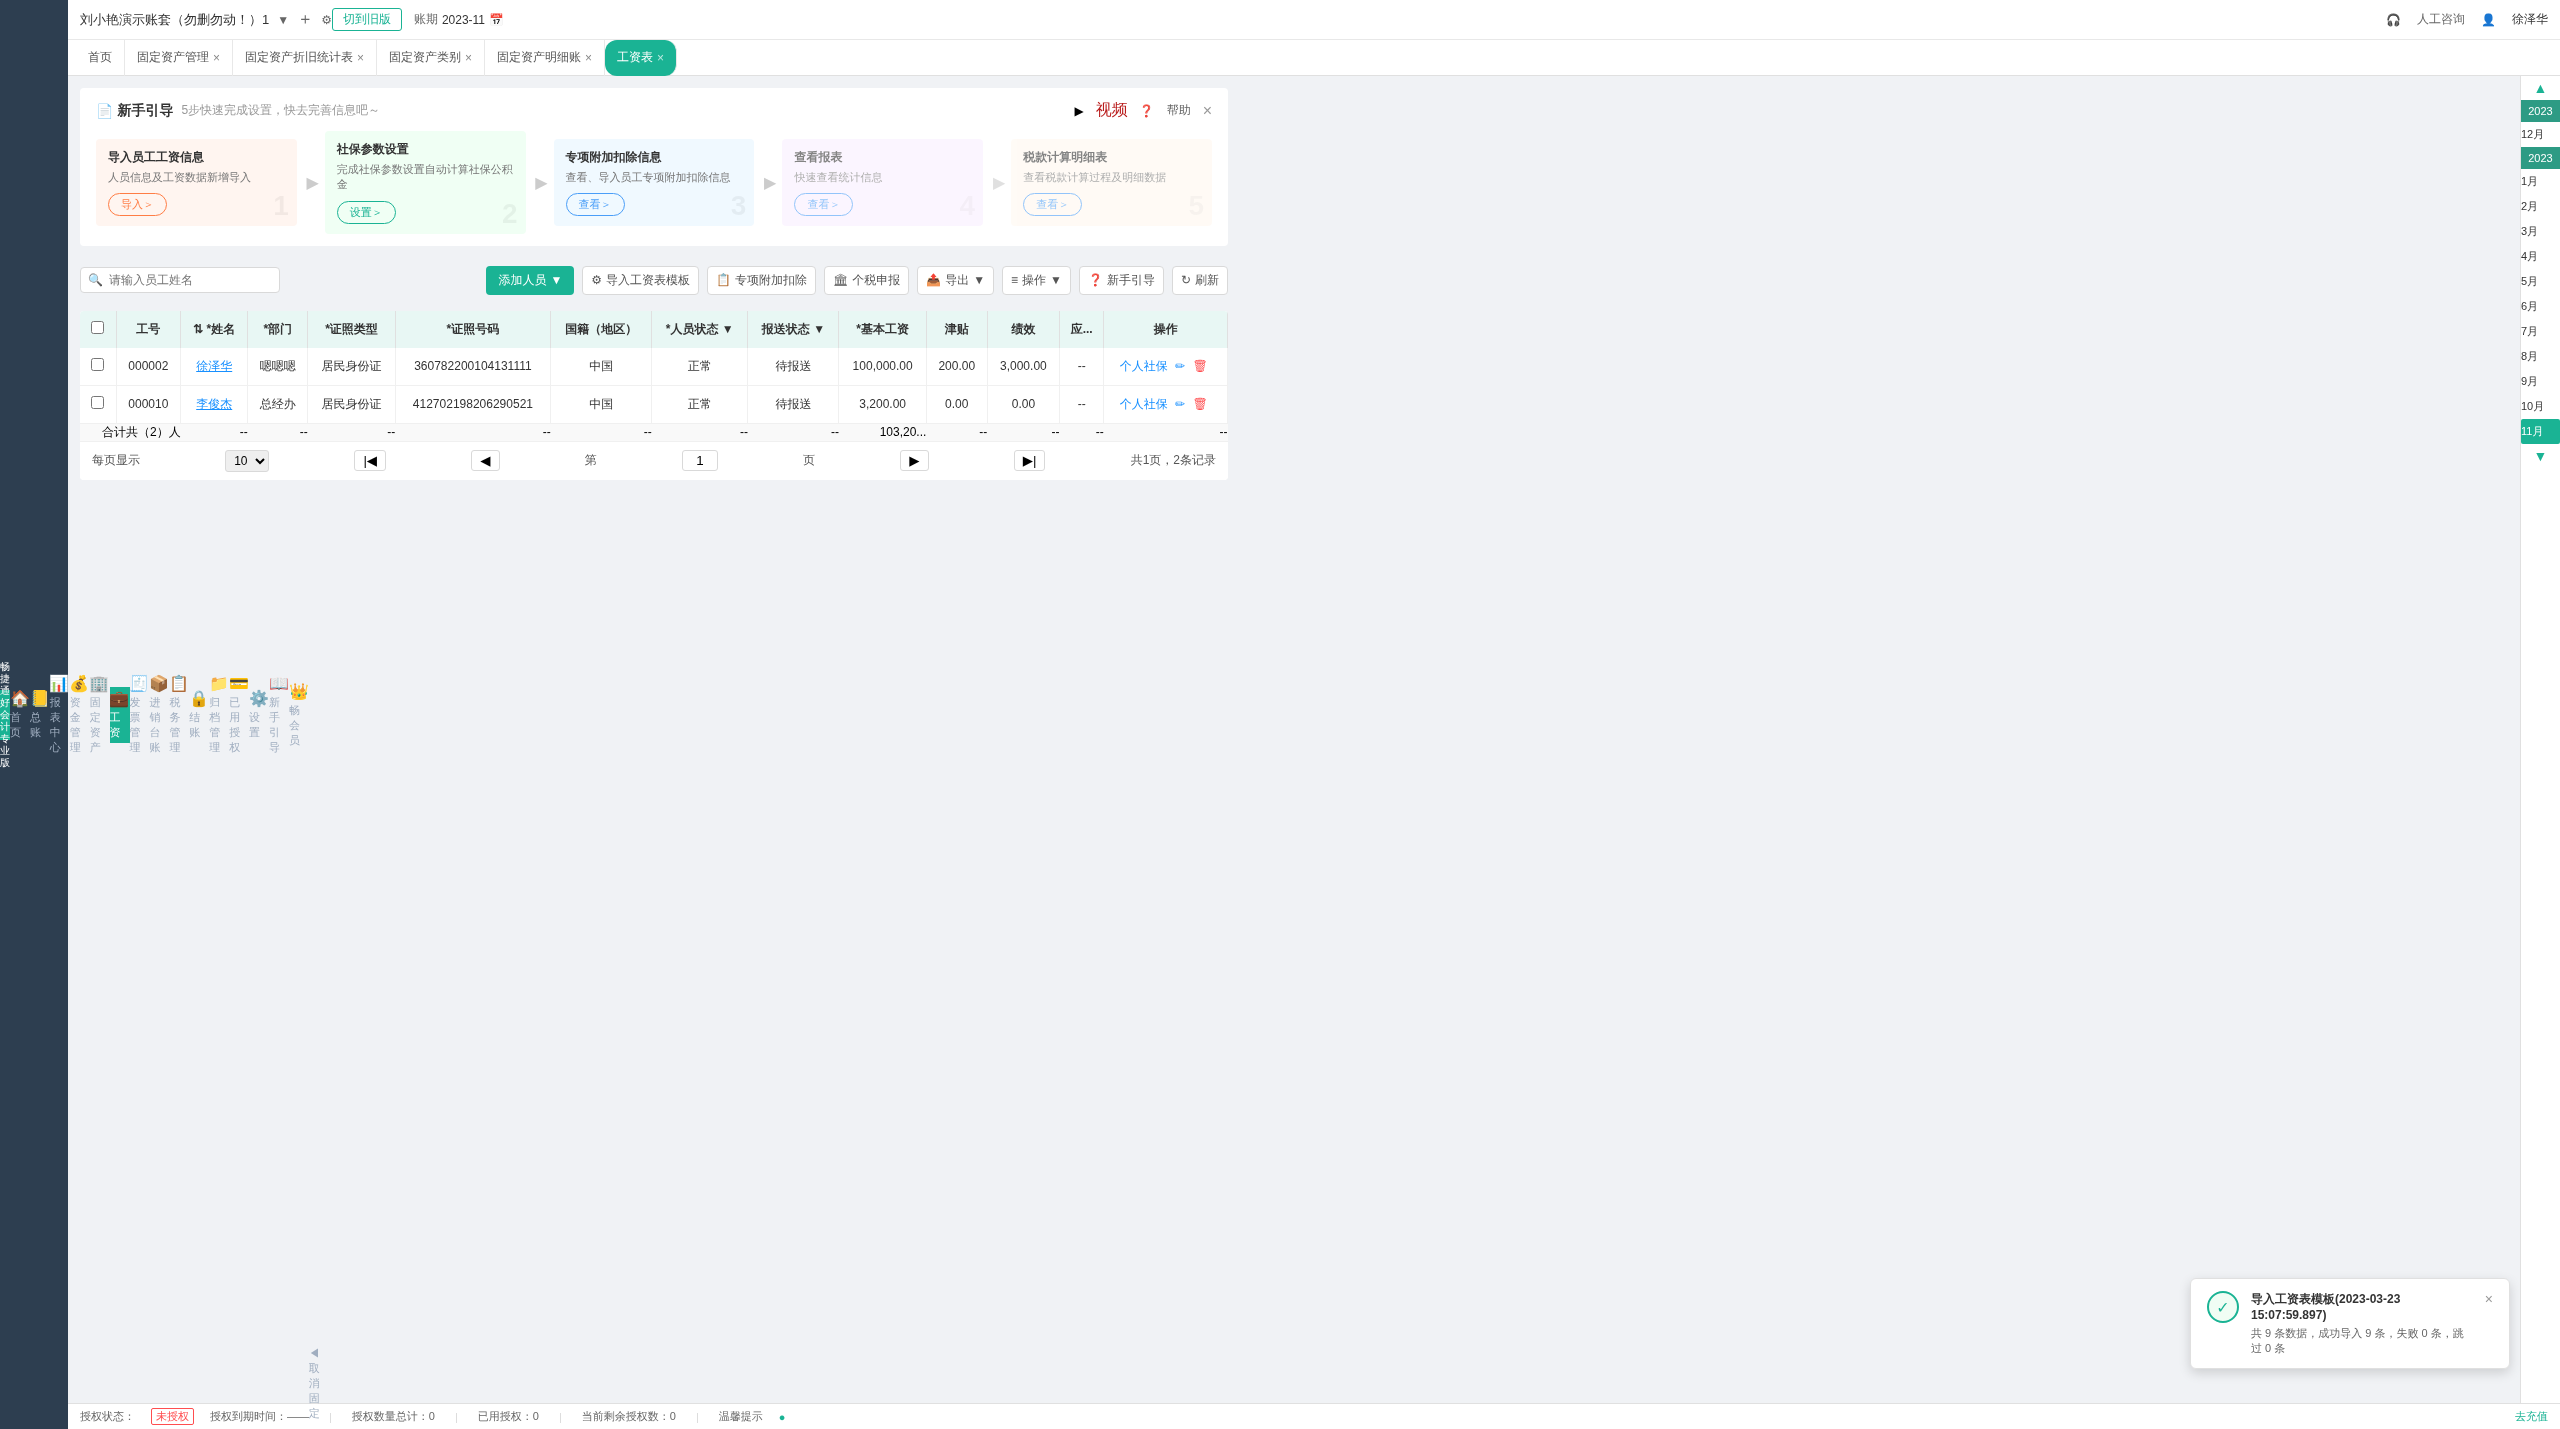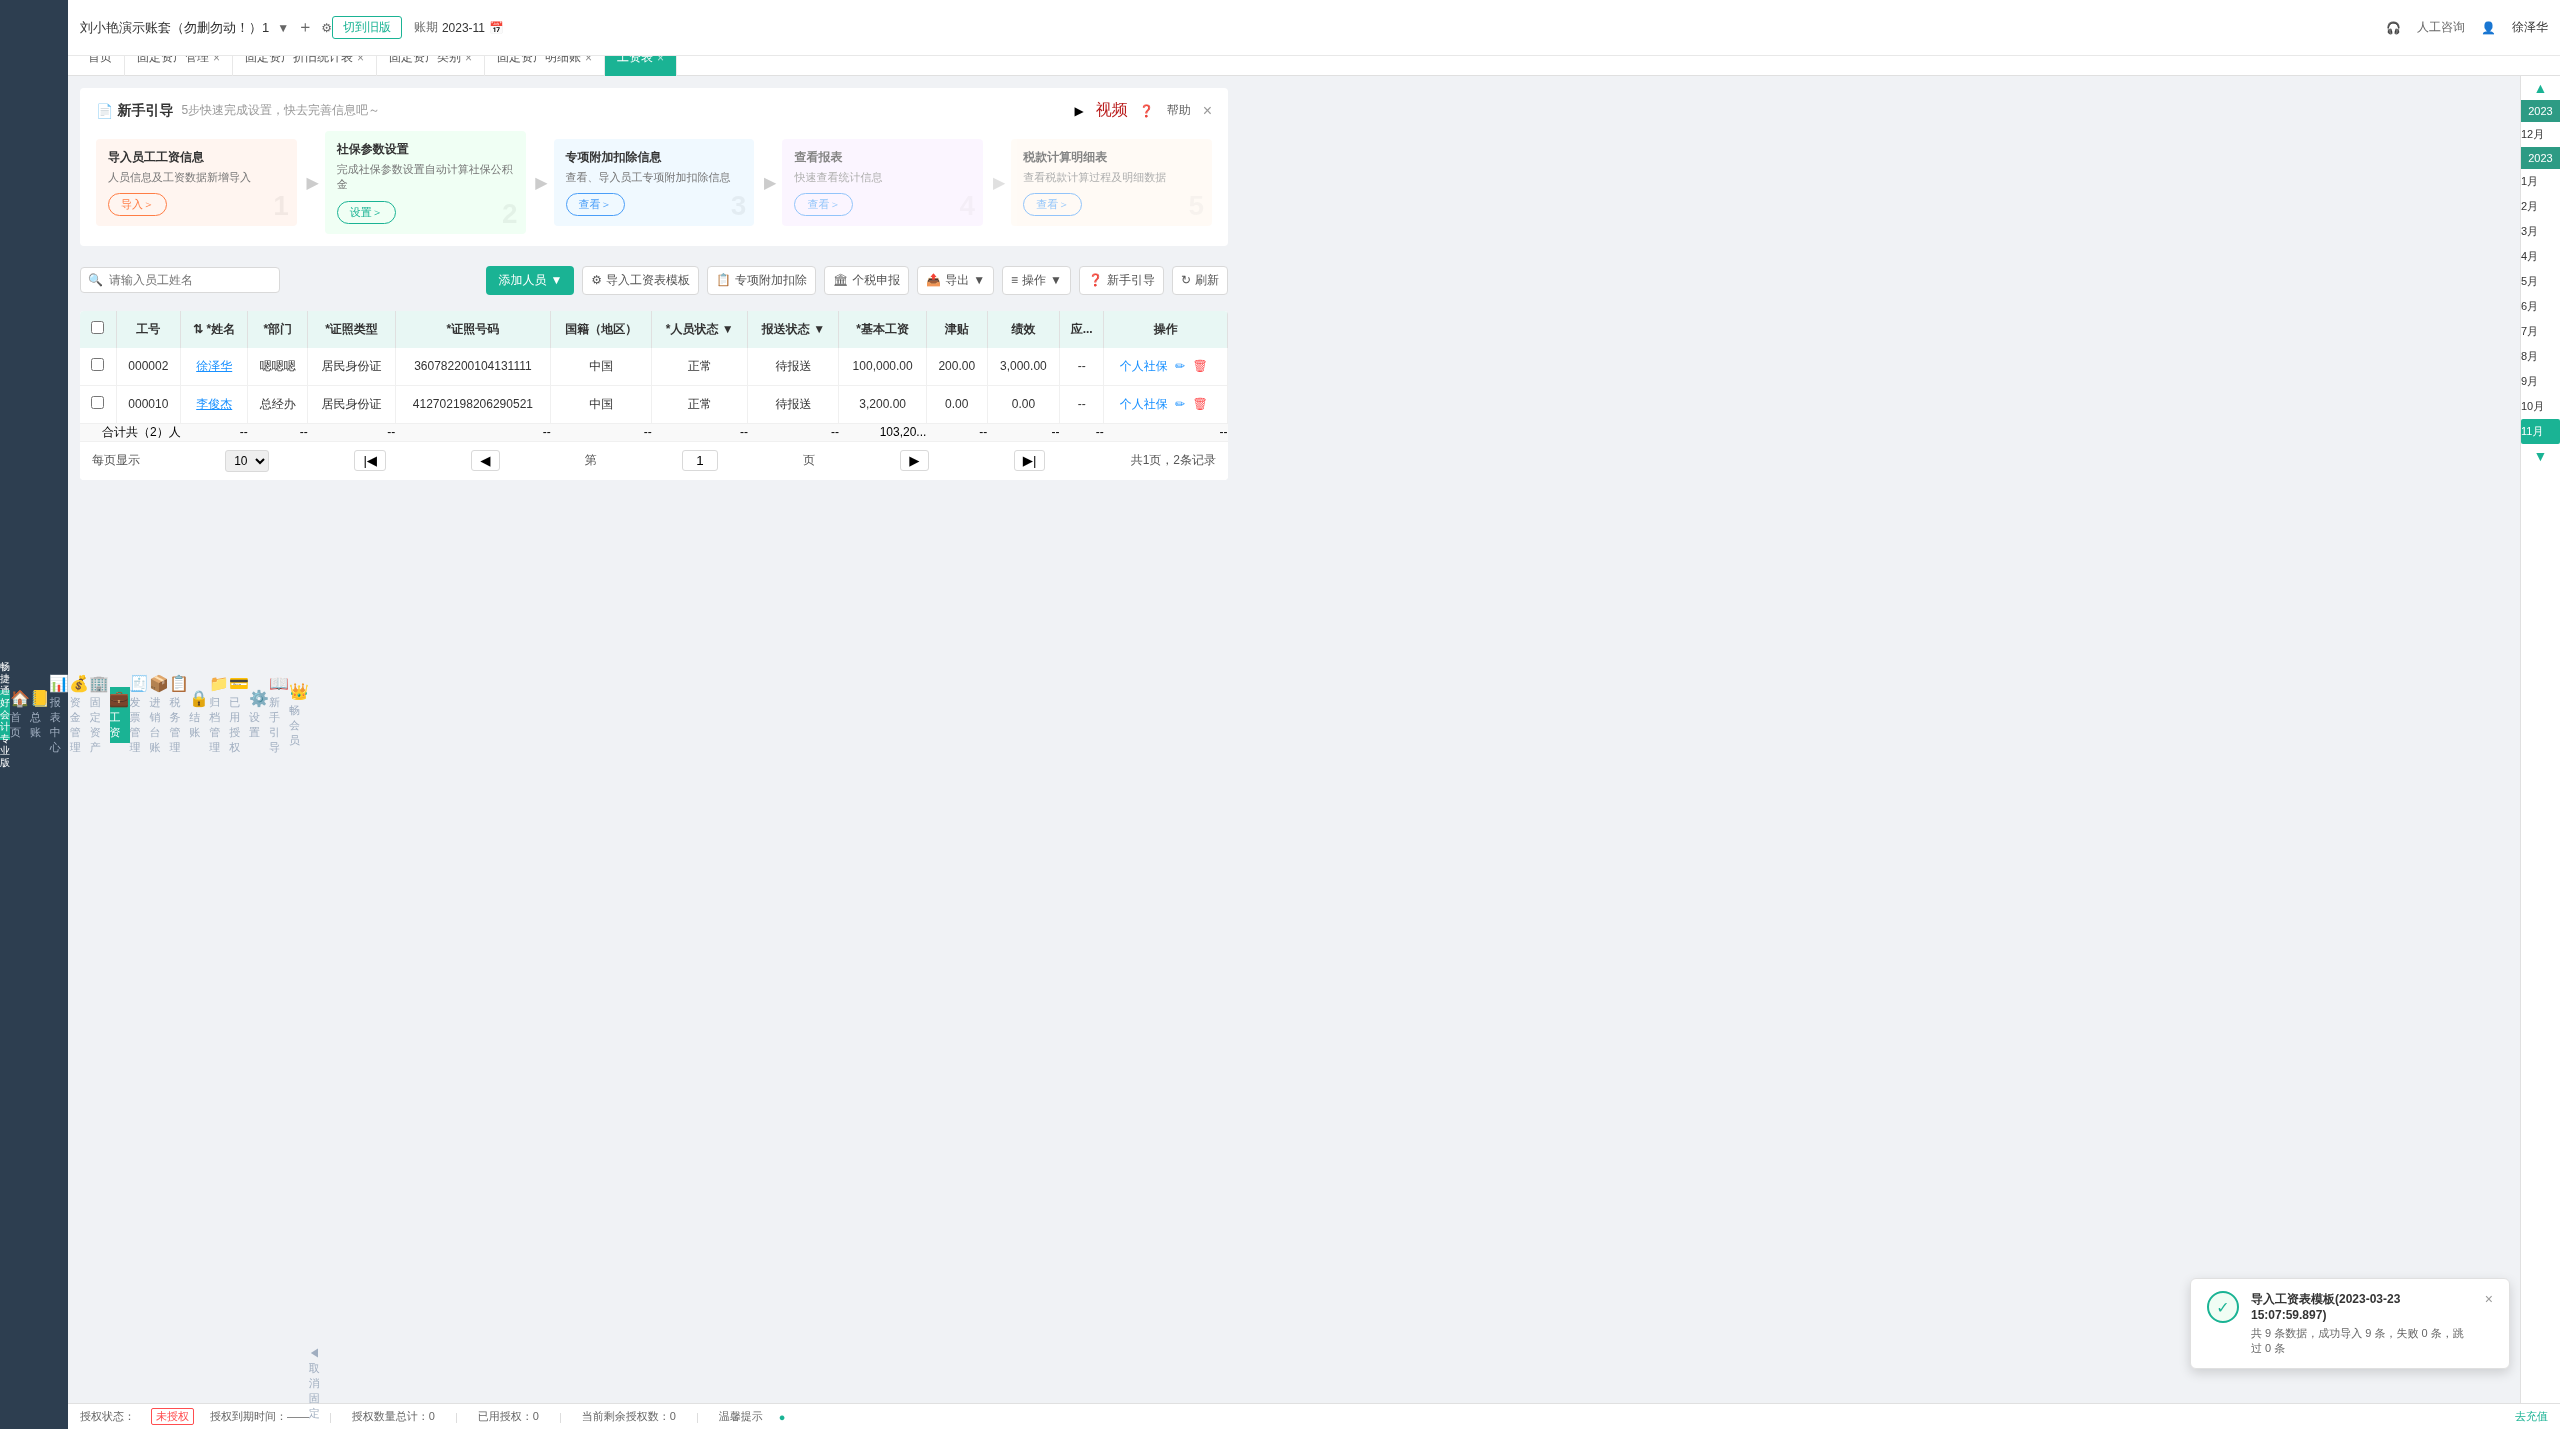--- a/index.html
+++ b/index.html
@@ -12,35 +12,35 @@
     .sidebar-logo { width: 68px; height: 50px; background: #1ab394; display: flex; align-items: center; justify-content: center; flex-direction: column; }
     .sidebar-logo-text { color: #fff; font-size: 10px; line-height: 1.2; text-align: center; }
     .sidebar-item { width: 68px; height: 56px; display: flex; flex-direction: column; align-items: center; justify-content: center; color: #a0aec0; cursor: pointer; transition: background 0.2s; }
     .sidebar-item:hover, .sidebar-item.active { background: #1ab394; color: #fff; }
     .sidebar-item .icon { font-size: 16px; margin-bottom: 2px; }
     .sidebar-item .label { font-size: 11px; }
     .sidebar-bottom { margin-top: auto; width: 68px; padding: 8px 0; text-align: center; color: #a0aec0; font-size: 11px; cursor: pointer; }
 
     
     .top-header {
-      position: fixed; left: 68px; top: 0; right: 0; height: 56px; background: #fff; border-bottom: 1px solid #e8e8e8; display: flex; align-items: center; padding: 0 12px; z-index: 99;
+      position: fixed; left: 68px; top: 0; right: 0; height: 40px; background: #fff; border-bottom: 1px solid #e8e8e8; display: flex; align-items: center; padding: 0 12px; z-index: 99;
     }
     .account-name { font-size: 13px; color: #333; font-weight: 500; }
     .header-icons { display: flex; align-items: center; gap: 8px; margin-left: 8px; }
     .header-btn { padding: 2px 10px; border: 1px solid #1ab394; border-radius: 3px; color: #1ab394; background: #fff; cursor: pointer; font-size: 12px; }
     .period-label { margin-left: 12px; font-size: 12px; color: #666; }
     .period-value { color: #333; font-weight: 500; }
     .header-right { margin-left: auto; display: flex; align-items: center; gap: 16px; color: #666; font-size: 12px; }
 
     
     .tab-bar {
       position: fixed; left: 68px; top: 40px; right: 0; height: 36px; background: #fff; border-bottom: 1px solid #e0e0e0; display: flex; align-items: center; padding: 0 8px; z-index: 98;
     }
     .tab { display: flex; align-items: center; padding: 0 12px; height: 36px; font-size: 12px; color: #555; cursor: pointer; border-right: 1px solid #e8e8e8; gap: 4px; }
-    .tab.active { background: #1ab394; color: #fff; }
+    .tab.active { background: #1ab394; color: #fff; border-radius: 12px; }
     .tab .close { color: inherit; font-size: 12px; cursor: pointer; opacity: 0.7; }
 
     
     .main-content {
       margin-left: 68px; margin-top: 76px; padding: 12px; height: calc(100vh - 76px); overflow-y: auto; background: #f0f2f5;
     }
 
     
     .beginner-guide { background: #fff; border-radius: 4px; padding: 12px 16px; margin-bottom: 12px; }
     .guide-title { display: flex; align-items: center; gap: 8px; font-size: 14px; font-weight: 600; color: #333; margin-bottom: 12px; }

